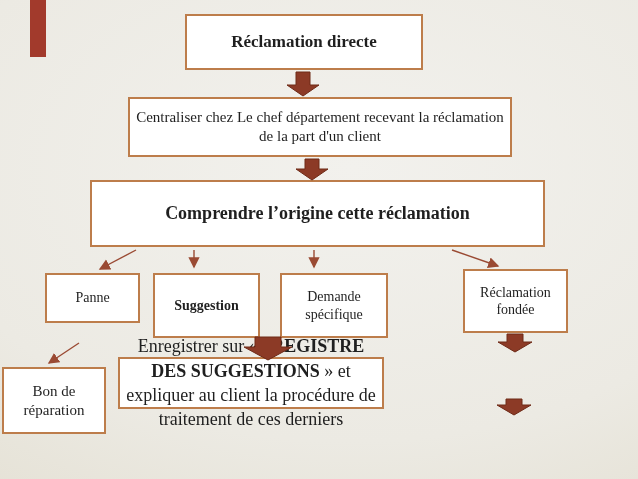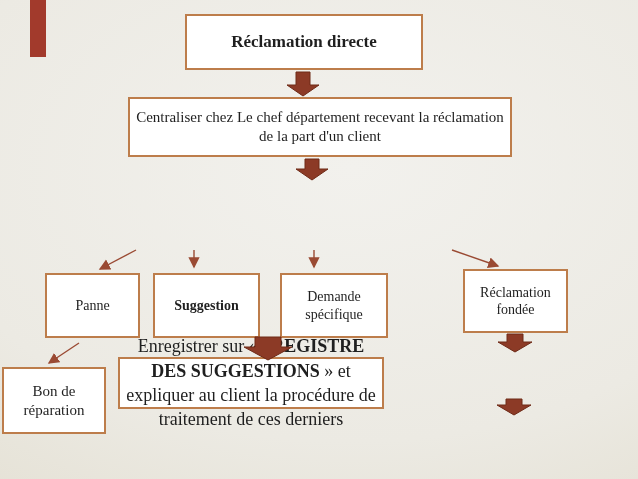--- a/index.html
+++ b/index.html
@@ -20,21 +20,21 @@
     background:var(--box-fill,#fff);
     border:2px solid var(--box-border-color,#bd7d4b);
     color:var(--text-color,#1f1f1f);
     display:flex;align-items:center;justify-content:center;
     text-align:center;line-height:1.25;
     padding:10px 5px;
   }
   [data-name="node-reclamation-directe"]{left:185px;top:14px;width:238px;height:56px;font-size:17px;font-weight:bold;}
   [data-name="node-centraliser"]{left:128px;top:97px;width:384px;height:60px;font-size:15px;font-weight:normal;}
   [data-name="node-comprendre"]{left:90px;top:180px;width:455px;height:67px;font-size:18px;font-weight:bold;}
-  [data-name="node-panne"]{left:45px;top:273px;width:95px;height:65px;font-size:14px;}
+  [data-name="node-panne"]{left:45px;top:273px;width:95px;height:50px;font-size:14px;}
   [data-name="node-suggestion"]{left:153px;top:273px;width:107px;height:65px;font-size:14px;font-weight:bold;}
   [data-name="node-demande-specifique"]{left:280px;top:273px;width:108px;height:65px;font-size:14px;}
   [data-name="node-reclamation-fondee"]{left:463px;top:269px;width:105px;height:64px;font-size:14px;}
   [data-name="node-bon-reparation"]{left:2px;top:367px;width:104px;height:67px;font-size:15px;}
   [data-name="node-registre-suggestions"]{left:118px;top:357px;width:266px;height:52px;font-size:18px;line-height:1.35;}
   [data-name="node-registre-reclamations"]{left:414px;top:345px;width:210px;height:54px;font-size:15px;line-height:1.3;}
   [data-name="node-communiquer"]{left:296px;top:414px;width:341px;height:64px;font-size:11.5px;line-height:1.38;}
   
   .seg-b{font-weight:bold;}
   .seg-caps{font-weight:bold;font-size:11.5px;letter-spacing:.2px;}
@@ -50,20 +50,21 @@
 <body>
 
 <div class="slide" data-name="slide-canvas">
 
   <div class="ribbon" data-name="slide-accent-ribbon"></div>
 
   <div class="node" data-name="node-reclamation-directe">Réclamation directe</div>
 
   <div class="node" data-name="node-centraliser">Centraliser chez Le chef département recevant la réclamation de la part d'un client</div>
 
+  <div class="node" data-name="node-comprendre">Comprendre l’origine cette réclamation</div>
 
   <div class="node" data-name="node-panne">Panne</div>
 
   <div class="node" data-name="node-suggestion">Suggestion</div>
 
   <div class="node" data-name="node-demande-specifique">Demande spécifique</div>
 
   <div class="node" data-name="node-reclamation-fondee">Réclamation fondée</div>
 
   <div class="node" data-name="node-bon-reparation">Bon de réparation</div>

